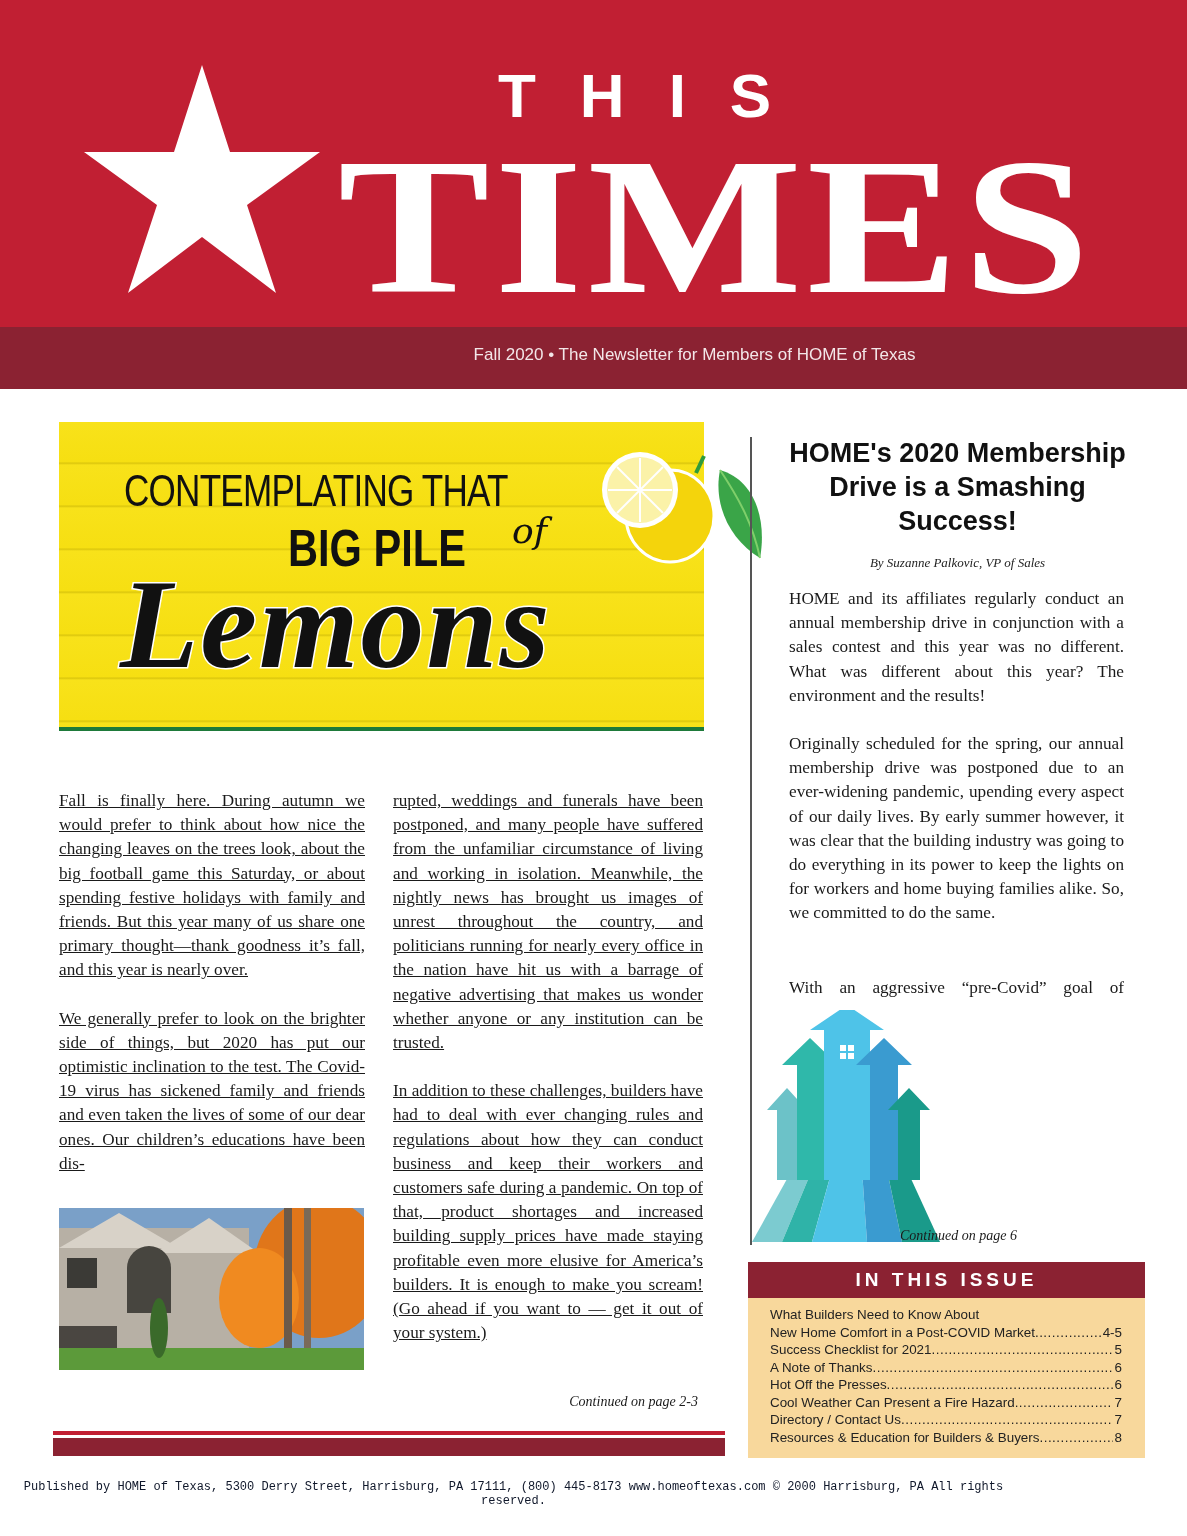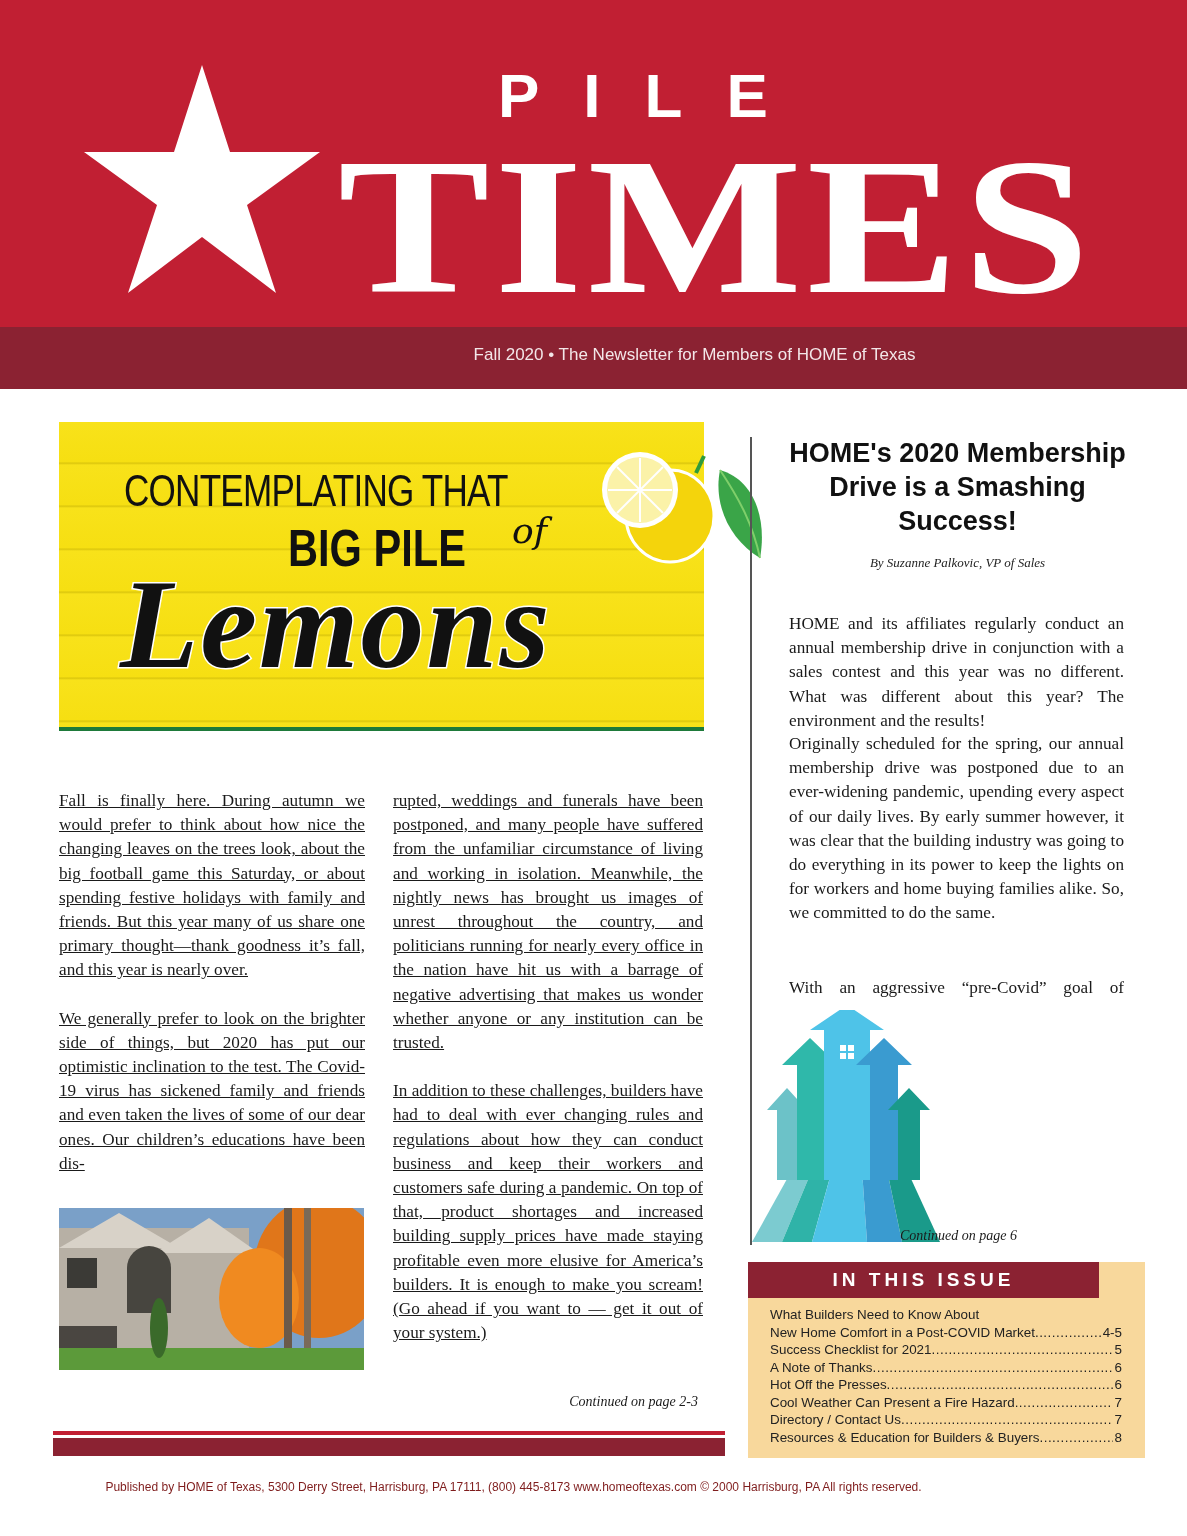--- a/index.html
+++ b/index.html
@@ -28,46 +28,46 @@
   #col2{left:393px;top:773px;width:310px;}
   #house-photo{left:59px;top:1208px;width:305px;height:162px;overflow:hidden;}
   #cont1{left:393px;top:1394px;width:305px;text-align:right;font-style:italic;font-size:14px;}
   #bottom-rule-thin{left:53px;top:1431px;width:672px;height:4px;background:#c11f33;}
   #bottom-rule-thick{left:53px;top:1438px;width:672px;height:18px;background:#8b2232;}
   
   #divider{left:750px;top:437px;width:2px;height:808px;background:#555;}
   
   #r-title{left:770px;top:436px;width:375px;text-align:center;font-family:"Liberation Sans",sans-serif;font-weight:700;font-size:27px;line-height:34px;color:#111;}
   #r-byline{left:770px;top:555px;width:375px;text-align:center;font-style:italic;font-size:13px;color:#222;}
-  #r-body1{left:789px;top:587px;width:335px;margin-top:25px;}
+  #r-body1{left:789px;top:587px;width:335px;}
   #r-body2{left:789px;top:732px;width:335px;}
   #r-body3-l1{left:789px;top:976px;width:335px;}
   #r-wrap{left:789px;top:1000px;width:335px;}
   #arrows{left:752px;top:1010px;width:188px;height:232px;}
   #cont2{left:900px;top:1228px;width:222px;text-align:left;font-style:italic;font-size:14px;}
   
   #toc{left:748px;top:1262px;width:397px;height:196px;background:#f8d89c;}
-  #toc-head{left:748px;top:1262px;width:351px;height:36px;background:#8b2232;color:#fff;text-align:center;font-family:"Liberation Sans",sans-serif;font-weight:700;font-size:19px;letter-spacing:4px;line-height:36px;}
+  #toc-head{left:748px;top:1262px;width:397px;height:36px;background:#8b2232;color:#fff;text-align:center;font-family:"Liberation Sans",sans-serif;font-weight:700;font-size:19px;letter-spacing:4px;line-height:36px;}
   #toc-list{left:770px;top:1306px;width:352px;font-family:"Liberation Sans",sans-serif;font-size:13.4px;line-height:17.5px;color:#222;}
   .toc-row{display:flex;white-space:nowrap;}
   .toc-title{flex:0 0 auto;}
   .toc-dots{flex:1 1 auto;overflow:hidden;}
   .toc-dots::before{content:"..............................................................................................................................";letter-spacing:0.5px;}
   .toc-page{flex:0 0 auto;padding-left:2px;}
   
-  #footer{left:0;top:1480px;width:1027px;text-align:center;font-family:Liberation Sans, sans-serif;font-size:12px;color:#7f1d1d;}
+  #footer{left:0;top:1480px;width:1027px;text-align:center;font-family:Liberation Mono, monospace;font-size:12px;color:#0f172a;}
 </style>
 </head>
 <body>
 
 <div id="masthead" class="abs"></div>
 <svg id="star" class="abs" viewBox="0 0 236 228">
   <polygon points="118,0 146,87 236,87 163,140 192,228 118,172 44,228 73,140 0,87 90,87" fill="#ffffff"></polygon>
 </svg>
-<div id="texas-word" class="abs">PILE</div>
+<div id="texas-word" class="abs">THIS</div>
 <div id="times-word" class="abs">TIMES</div>
 <div id="subband" class="abs"></div>
 <div id="subline" class="abs">Fall 2020  •  The Newsletter for Members of HOME of Texas</div>
 
 <div id="banner" class="abs"></div>
 <div id="banner-green" class="abs"></div>
 <div id="bn-line1" class="abs">CONTEMPLATING THAT</div>
 <div id="bn-line2" class="abs">BIG PILE</div>
 <div id="bn-of" class="abs">of</div>
 <div id="bn-lemons" class="abs">Lemons</div>

